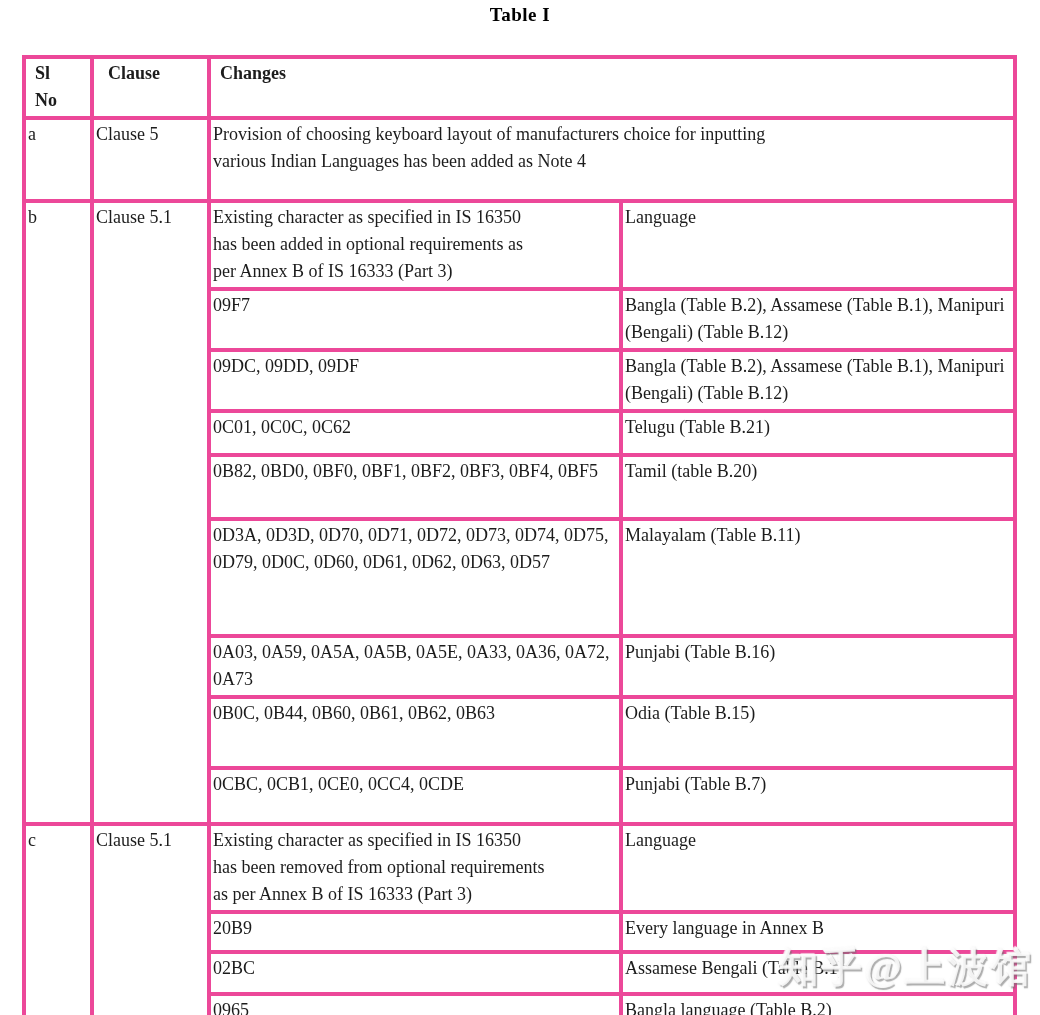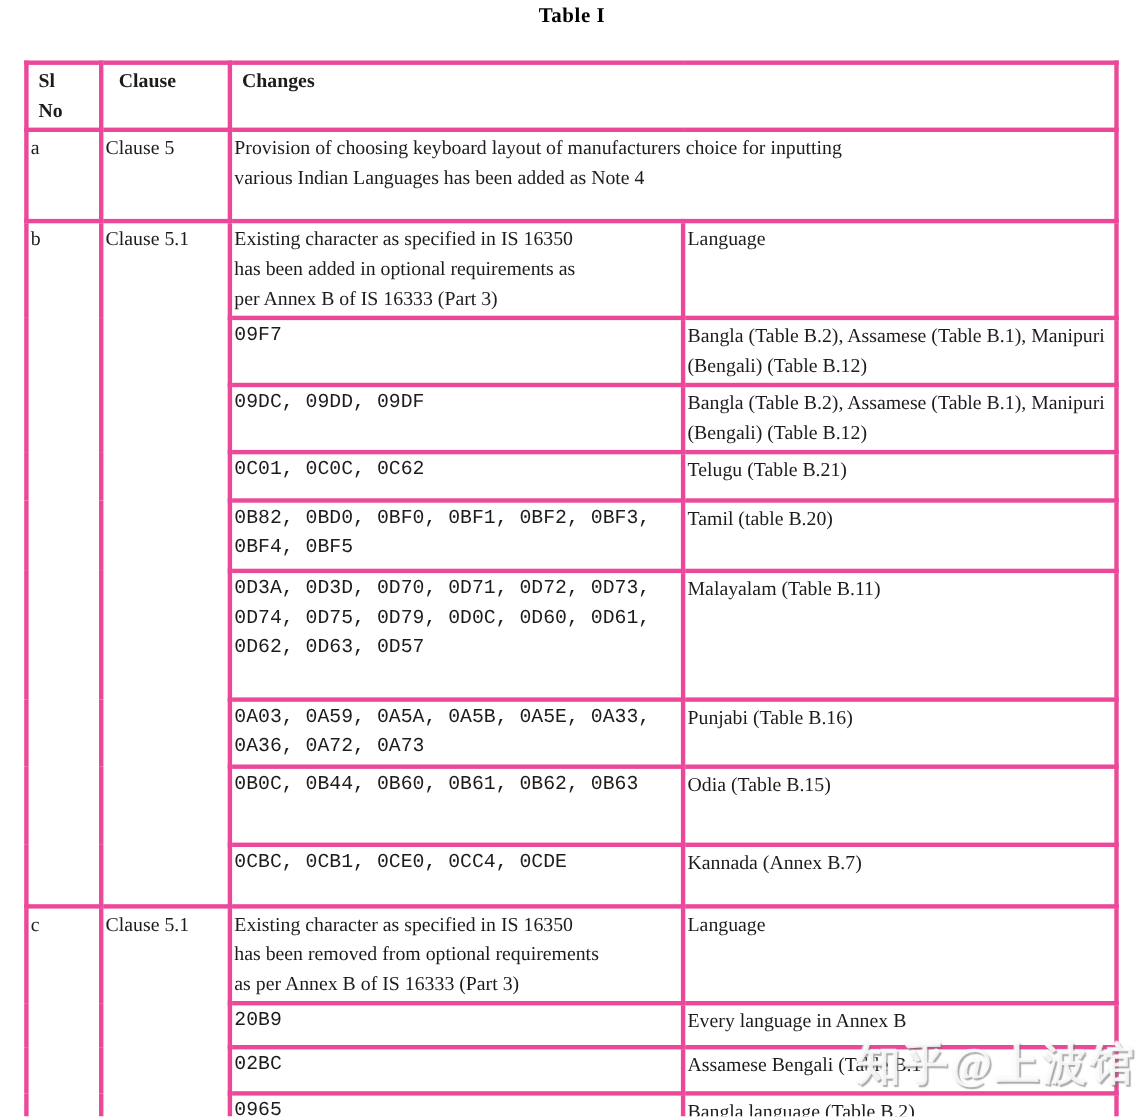--- a/index.html
+++ b/index.html
@@ -42,21 +42,21 @@
     padding: 1px 2px 2px 2px;
     overflow: hidden;
   }
   .main-table th { font-weight: bold; padding-left: 9px; }
   th.th-clause { padding-left: 14px; }
   .pre { white-space: pre-line; }
   .sl-cell { text-align: center; }
   .sl-bold { font-weight: bold; }
   .clause-cell { padding-left: 4px; }
   .desc-cell { padding-left: 3px; }
-  .code-cell { text-align: justify; padding-left: 3px; font-family: Liberation Mono, monospace; }
+  .code-cell { text-align: justify; padding-left: 3px; }
   .lang-cell { text-align: justify; padding-left: 3px; }
   .lang-header-indent { padding-left: 13px; }
   .changes-text { padding-left: 3px; }
   .watermark {
     position: absolute;
     right: 6px;
     bottom: 20px;
     font-size: 40px;
     font-weight: bold;
     letter-spacing: 3px;
@@ -130,21 +130,21 @@
     <tr style="height:56px">
       <td class="code-cell">0A03, 0A59, 0A5A, 0A5B, 0A5E, 0A33, 0A36, 0A72, 0A73</td>
       <td class="lang-cell">Punjabi (Table B.16)</td>
     </tr>
     <tr style="height:71px">
       <td class="code-cell">0B0C, 0B44, 0B60, 0B61, 0B62, 0B63</td>
       <td class="lang-cell">Odia (Table B.15)</td>
     </tr>
     <tr style="height:56px">
       <td class="code-cell">0CBC, 0CB1, 0CE0, 0CC4, 0CDE</td>
-      <td class="lang-cell">Kannada (Annex B.7)</td>
+      <td class="lang-cell">Punjabi (Table B.7)</td>
     </tr>
 
     <tr style="height:85px">
       <td class="sl-cell sl-bold" rowspan="4">c</td>
       <td class="clause-cell" rowspan="4">Clause 5.1</td>
       <td class="pre desc-cell">Existing character as specified in IS 16350
 has been removed from optional requirements
 as per Annex B of IS 16333 (Part 3)</td>
       <td>Language</td>
     </tr>

